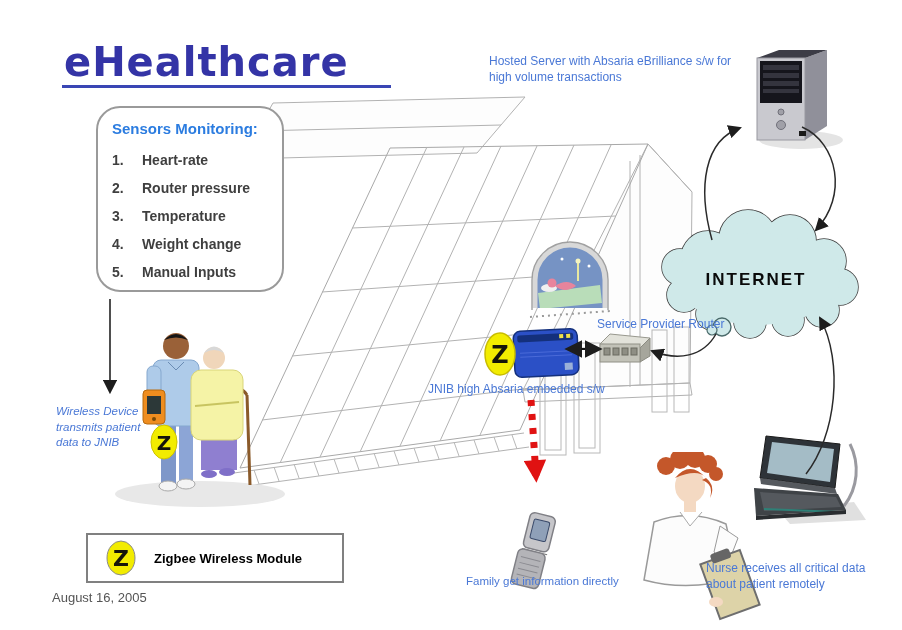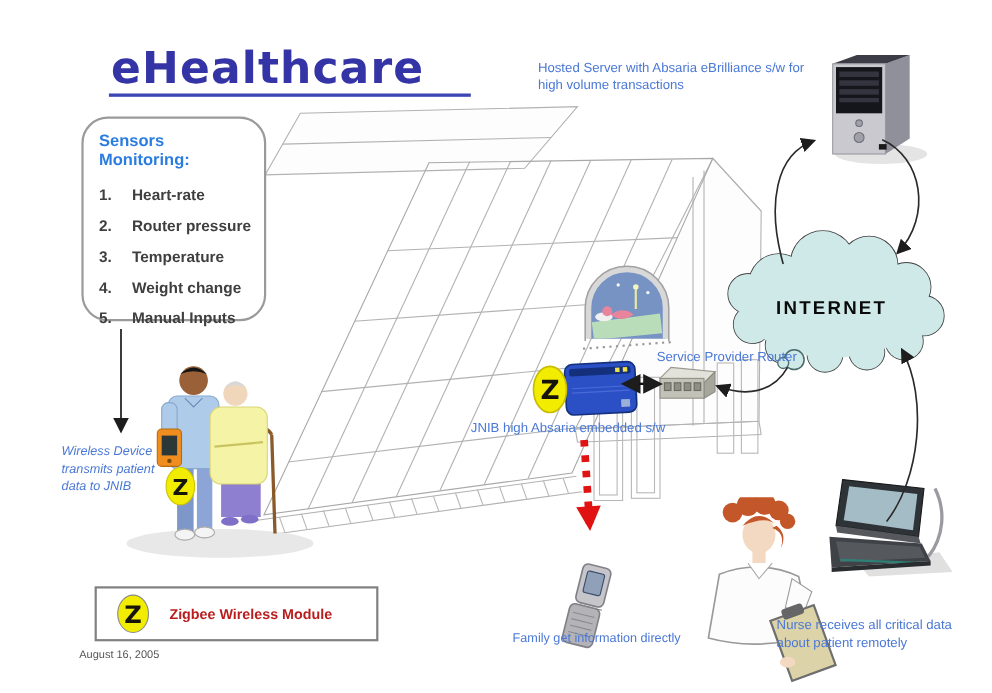--- a/index.html
+++ b/index.html
@@ -4,44 +4,44 @@
 <style>
   html,body{margin:0;padding:0;background:#fff;}
   .canvas{
     position:relative;width:902px;height:630px;background:#ffffff;
     font-family:"Liberation Sans", sans-serif;overflow:hidden;
   }
   .abs{position:absolute;}
   .page-title{
     left:62px;top:40px;font-family:"DejaVu Sans",sans-serif;
     font-size:40px;font-weight:bold;color:#3434a6;letter-spacing:1px;
-    border-bottom:3px solid #3a46b4;padding:0 42px 1px 2px;line-height:1.1;margin-left:37px;
+    border-bottom:3px solid #3a46b4;padding:0 42px 1px 2px;line-height:1.1;
   }
   .sensors-box{
-    left:74px;top:106px;width:168px;height:186px;box-sizing:border-box;
+    left:96px;top:106px;width:188px;height:186px;box-sizing:border-box;
     border:2px solid #9a9a9a;border-radius:24px;background:#fff;
     padding:12px 10px 8px 14px;z-index:5;
   }
   .sensors-heading{font-size:15px;font-weight:bold;color:#2b7ce0;margin-bottom:9px;}
   .sensor-row{display:flex;font-size:14px;font-weight:bold;color:#3f3f3f;line-height:28px;}
   .sensor-num{width:30px;flex:none;}
   .blue-label{color:#4a78d6;font-size:12px;line-height:1.35;white-space:pre-line;z-index:8;}
   .hosted-label{left:489px;top:53px;width:252px;}
   .wireless-label{left:56px;top:404px;font-size:11.5px;font-style:italic;}
   .jnib-label{left:428px;top:381px;white-space:nowrap;}
   .router-label{left:597px;top:316px;white-space:nowrap;}
   .family-label{left:466px;top:574px;font-size:11.5px;white-space:nowrap;}
   .nurse-label{left:706px;top:560px;width:170px;}
   .legend-box{
     left:86px;top:533px;width:258px;height:50px;box-sizing:border-box;
     border:2px solid #808080;background:#fff;display:flex;align-items:center;
     padding-left:16px;gap:16px;z-index:9;
   }
-  .legend-label{font-size:13px;font-weight:600;color:#b91c1c;}
-  .date-label{left:72px;top:590px;font-size:10px;color:#555;}
+  .legend-label{font-size:13px;font-weight:600;color:#000000;}
+  .date-label{left:52px;top:590px;font-size:13px;color:#555;}
   svg{display:block;}
   .lineart{stroke:#b2b2b2;stroke-width:1;fill:none;}
   .z-glyph{font-family:"DejaVu Sans",sans-serif;font-weight:bold;fill:#15150a;}
   .internet-text{font-family:"Liberation Sans",sans-serif;font-weight:bold;fill:#0a0a0a;letter-spacing:2px;}
 </style>
 </head>
 <body>
 
 <div class="canvas">
 

